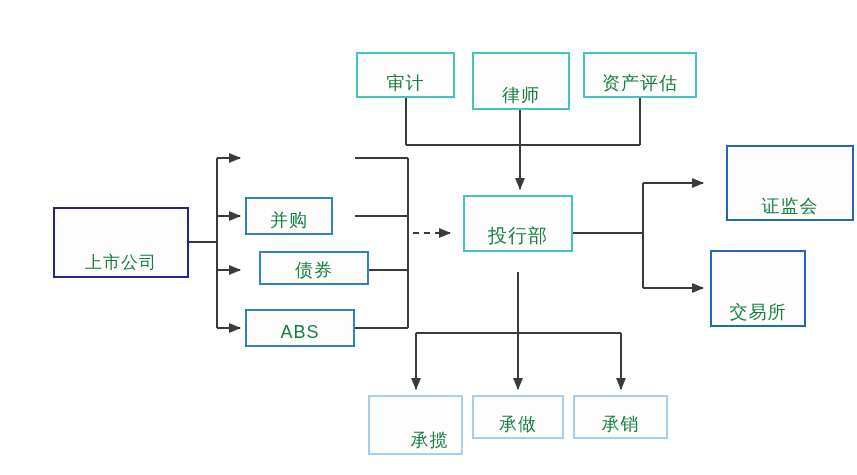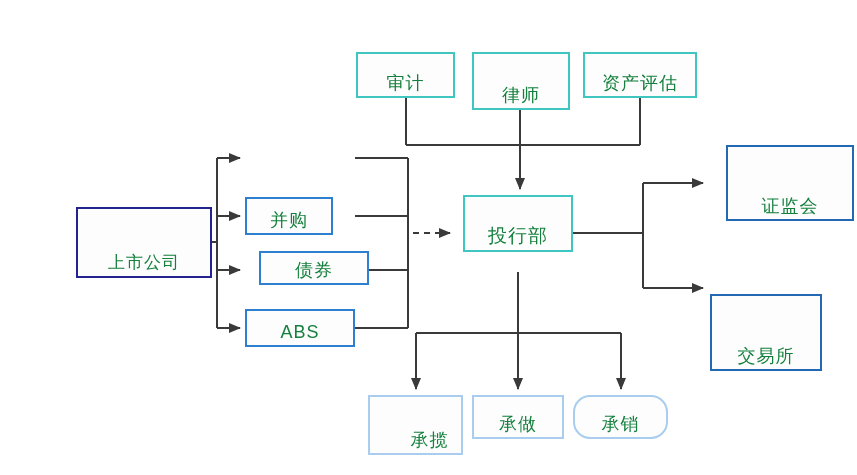--- a/index.html
+++ b/index.html
@@ -30,34 +30,34 @@
     line-height: 1.45;
     text-align: center;
   }
   .teal  { border: 2px solid #3fc6c1; }
   .blue  { border: 2px solid #2e7fd0; }
   .navy  { border: 2px solid #23238f; }
   .deep  { border: 2px solid #2268b3; }
   .light { border: 2px solid #a9cdee; }
 
   
-  #n-clients   { left: 53px;  top: 207px; width: 136px; height: 71px; font-size: 17px; margin-left: 23px; }
+  #n-clients   { left: 53px;  top: 207px; width: 136px; height: 71px; font-size: 17px; }
   #n-ipo       { left: 245px; top: 138px; width: 110px; height: 39px; }
   #n-ma        { left: 245px; top: 197px; width: 88px; height: 38px; }
   #n-bond      { left: 259px; top: 251px; width: 110px; height: 34px; }
   #n-abs       { left: 245px; top: 309px; width: 110px; height: 38px; }
   #n-audit     { left: 356px; top: 52px;  width: 99px;  height: 46px; }
   #n-lawyer    { left: 472px; top: 52px;  width: 98px;  height: 58px; }
   #n-appraisal { left: 583px; top: 52px;  width: 114px; height: 46px; }
   #n-ib        { left: 463px; top: 195px; width: 110px; height: 57px; font-size: 19px; }
   #n-csrc      { left: 710px; top: 145px; width: 128px; height: 76px; margin-left: 16px; }
-  #n-exchange  { left: 710px; top: 250px; width: 112px; height: 77px; margin-top: 44px; }
+  #n-exchange  { left: 710px; top: 250px; width: 96px; height: 77px; }
   #n-solicit   { left: 368px; top: 395px; width: 95px;  height: 60px; padding-left: 28px; }
   #n-execute   { left: 472px; top: 395px; width: 92px;  height: 44px; }
-  #n-underwrite{ left: 573px; top: 395px; width: 95px;  height: 44px; border-radius: 17px; }
+  #n-underwrite{ left: 573px; top: 395px; width: 95px;  height: 44px; }
 </style>
 </head>
 <body>
 
 <div class="stage">
 
   <svg class="wires" width="857" height="475" viewBox="0 0 857 475" xmlns="http://www.w3.org/2000/svg">
     <defs>
       <marker id="arrow" markerUnits="userSpaceOnUse" markerWidth="13" markerHeight="11" refX="11" refY="5" orient="auto">
         <path d="M0 0 L12 5 L0 10 Z" fill="#3a3a3a"></path>

